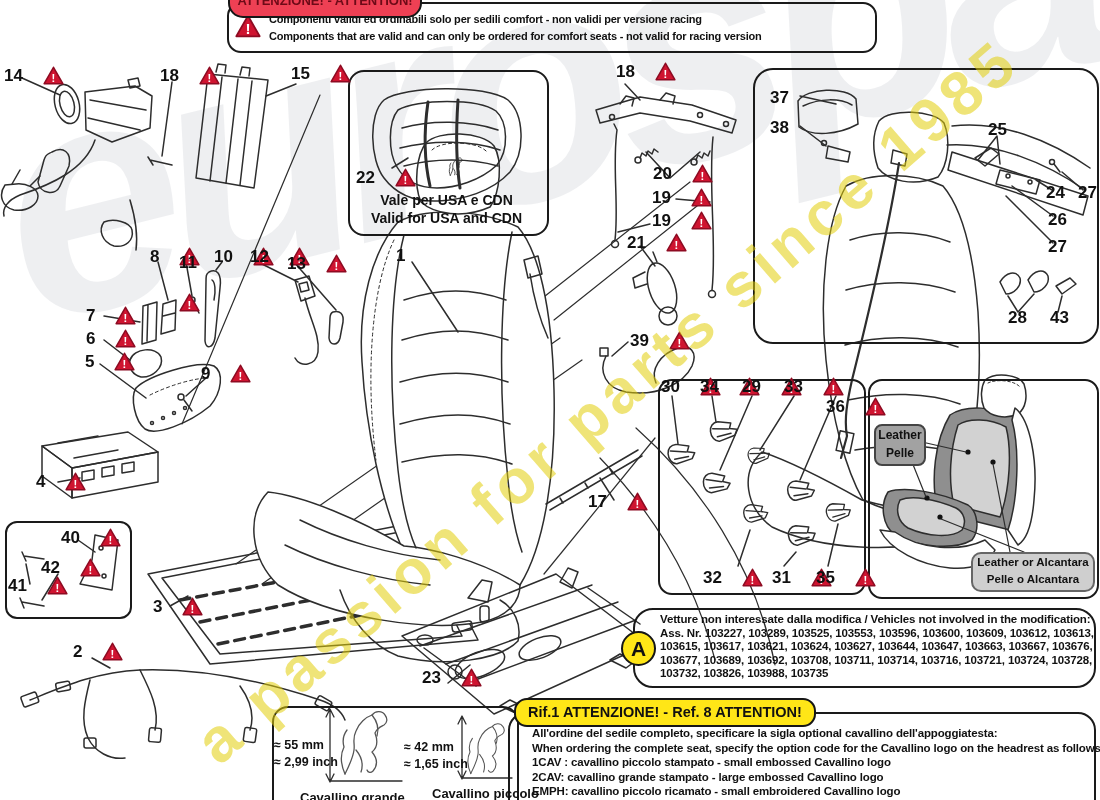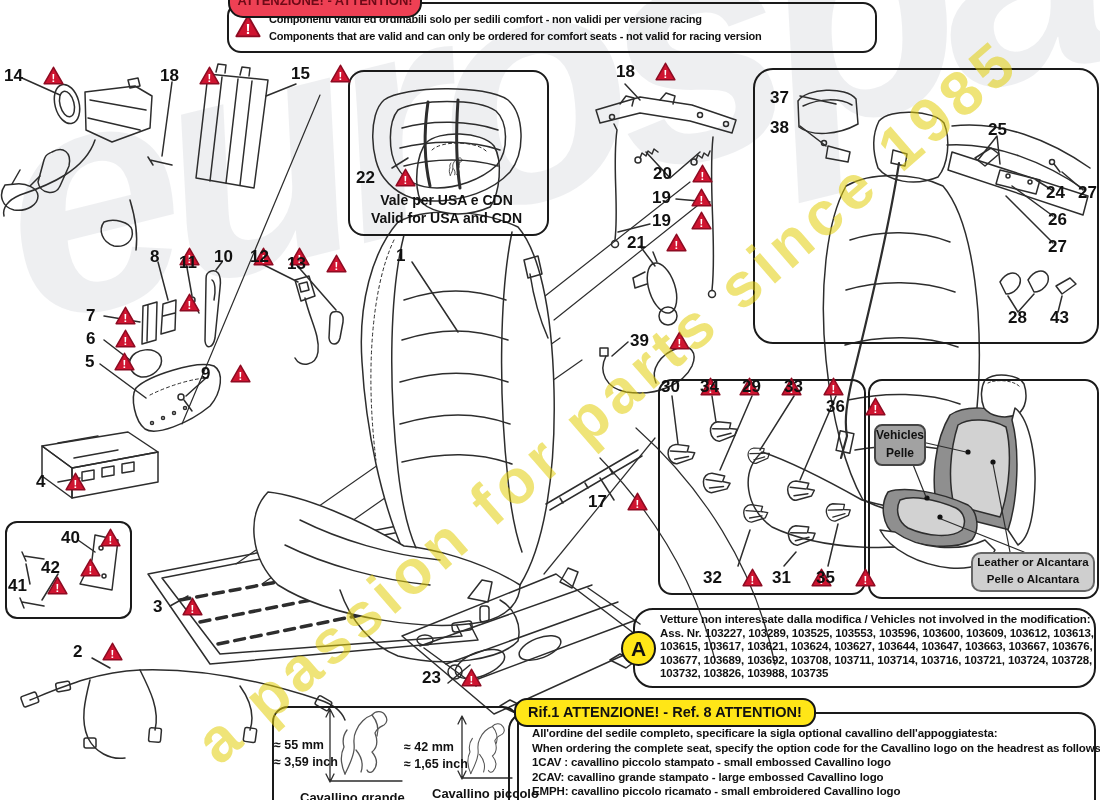--- a/index.html
+++ b/index.html
@@ -322,21 +322,21 @@
     <div>Vale per USA e CDN</div>
     <div>Valid for USA and CDN</div>
   </div>
 
   <div class="box" id="belt-box"></div>
   <div class="box" id="clips-box"></div>
   <div class="box" id="leather-box"></div>
   <div class="box" id="bracket-box"></div>
 
   <div class="pill" id="leather-pill">
-    <div>Vehicles</div>
+    <div>Leather</div>
     <div>Pelle</div>
   </div>
   <div class="pill" id="alcantara-pill">
     <div>Leather or Alcantara</div>
     <div>Pelle o Alcantara</div>
   </div>
 
   <div class="box" id="veh-box"></div>
   <div id="veh-badge">A</div>
   <div id="veh-lines">
@@ -353,21 +353,21 @@
     <div>All'ordine del sedile completo, specificare la sigla optional cavallino dell'appoggiatesta:</div>
     <div>When ordering the complete seat, specify the option code for the Cavallino logo on the headrest as follows:</div>
     <div>1CAV : cavallino piccolo stampato - small embossed Cavallino logo</div>
     <div>2CAV: cavallino grande stampato - large embossed Cavallino logo</div>
     <div>EMPH: cavallino piccolo ricamato - small embroidered Cavallino logo</div>
     <div>4CAV: cavallino grande ricamato - large embroidered Cavallino logo</div>
   </div>
 
   <div class="box" id="cav-box"></div>
   <div class="cav-txt" style="left:274px;top:738px;">≈ 55 mm</div>
-  <div class="cav-txt" style="left:274px;top:755px;">≈ 3,59 inch</div>
+  <div class="cav-txt" style="left:274px;top:755px;">≈ 2,99 inch</div>
   <div class="cav-txt" style="left:404px;top:740px;">≈ 42 mm</div>
   <div class="cav-txt" style="left:404px;top:757px;">≈ 1,65 inch</div>
   <div class="cav-txt" style="left:300px;top:790px;font-size:13px;">Cavallino grande</div>
   <div class="cav-txt" style="left:432px;top:786px;font-size:13px;">Cavallino piccolo</div>
 
   <div id="callouts">
       <div class="callout" style="left: 4px; top: 66px;">
         <span>14</span>
         <svg viewBox="0 0 24 22" width="21" height="19">
           <path d="M12 1.5 L22.8 20.5 L1.2 20.5 Z" fill="#cf1430" stroke="#8e0b22" stroke-width="1.8" stroke-linejoin="round"></path>

